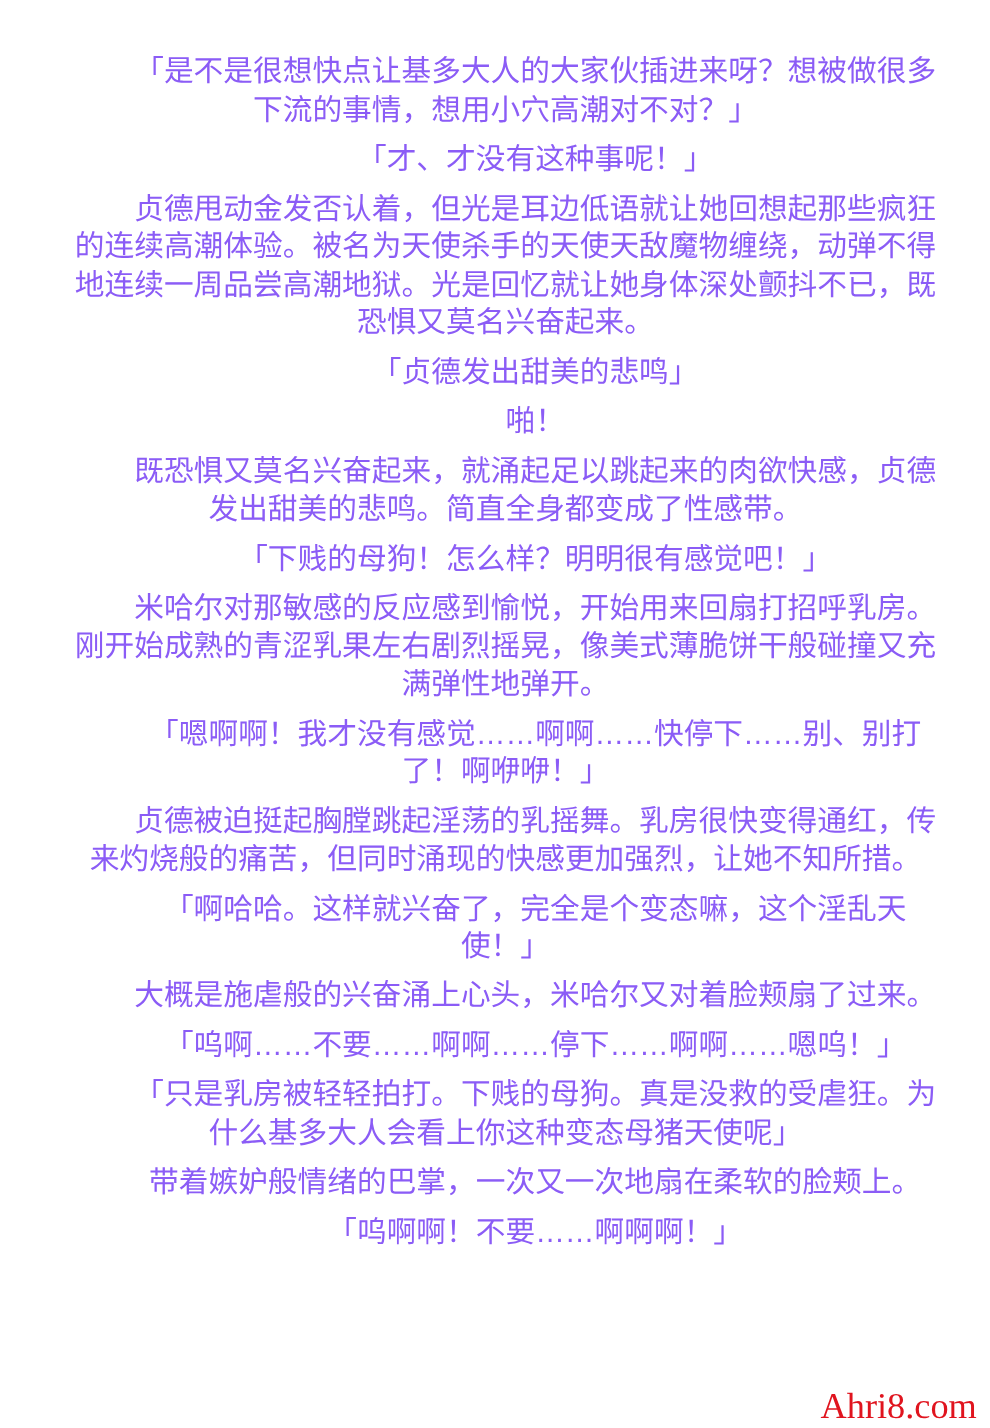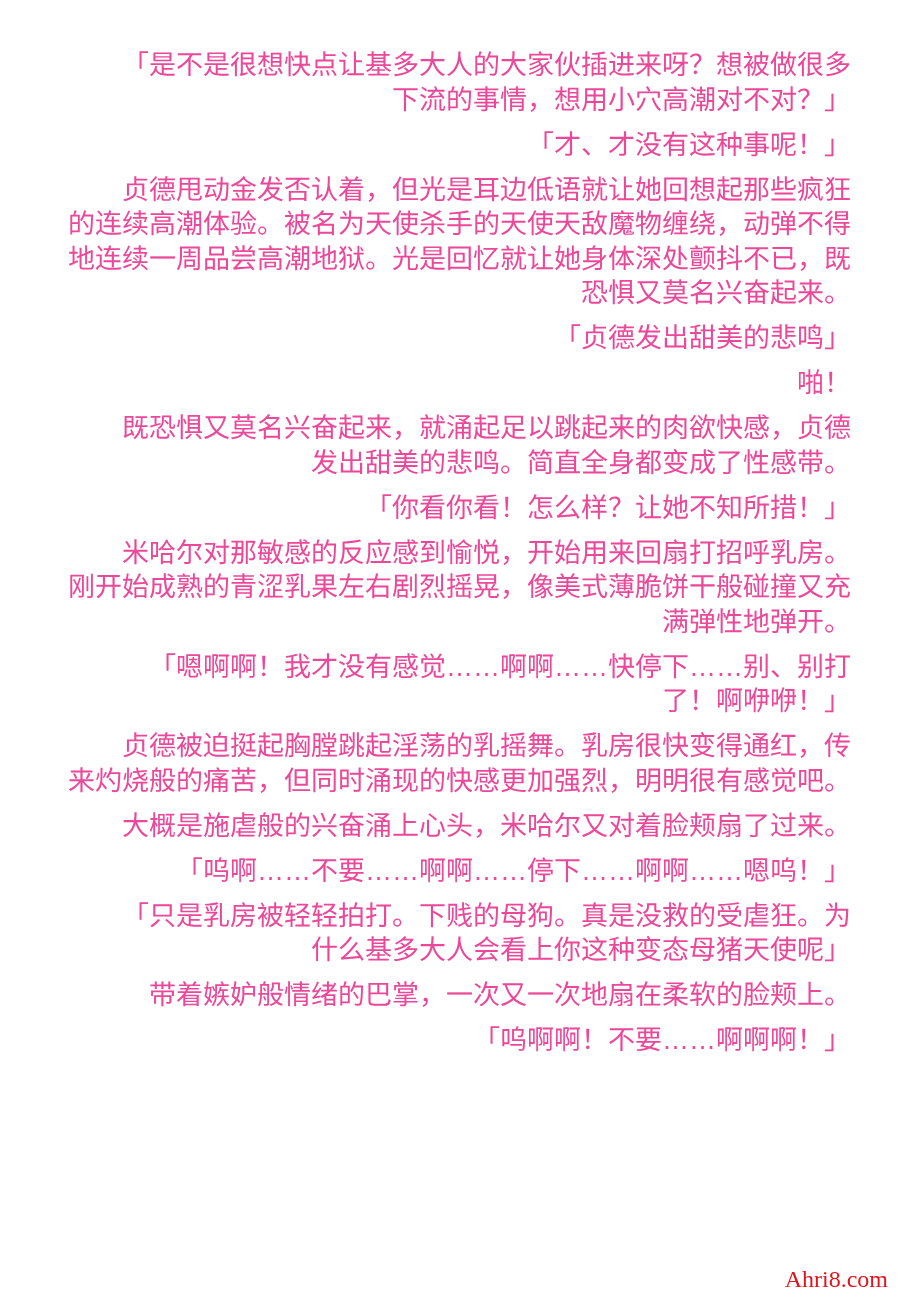--- a/index.html
+++ b/index.html
@@ -12,57 +12,58 @@
     position: relative;
     background: #ffffff;
     overflow: hidden;
     font-family: "Liberation Sans", sans-serif;
   }
   .doc {
     position: absolute;
     top: 48px;
     left: 68px;
     width: 783px;
-    color: #ec4899;
+    color: #8b5cf6;
     font-size: 27px;
     line-height: 34.5px;
     letter-spacing: 0;
-    text-align: right;
+    text-align: center;
   }
   .para {
     margin: 0 0 10.5px 0;
     text-indent: 2em;
     word-break: normal;
     overflow-wrap: break-word;
   }
   .watermark {
     position: absolute;
     right: 12px;
     bottom: 5px;
     color: #e0141e;
     font-family: "Liberation Serif", serif;
-    font-size: 24px;
+    font-size: 33px;
     line-height: 28px;
     white-space: nowrap;
   }
 </style>
 </head>
 <body>
 
 <main class="doc">
   <p class="para">「是不是很想快点让基多大人的大家伙插进来呀？想被做很多下流的事情，想用小穴高潮对不对？」</p>
   <p class="para">「才、才没有这种事呢！」</p>
   <p class="para">贞德甩动金发否认着，但光是耳边低语就让她回想起那些疯狂的连续高潮体验。被名为天使杀手的天使天敌魔物缠绕，动弹不得地连续一周品尝高潮地狱。光是回忆就让她身体深处颤抖不已，既恐惧又莫名兴奋起来。</p>
   <p class="para">「贞德发出甜美的悲鸣」</p>
   <p class="para">啪！</p>
   <p class="para">既恐惧又莫名兴奋起来，就涌起足以跳起来的肉欲快感，贞德发出甜美的悲鸣。简直全身都变成了性感带。</p>
-  <p class="para">「你看你看！怎么样？让她不知所措！」</p>
+  <p class="para">「下贱的母狗！怎么样？明明很有感觉吧！」</p>
   <p class="para">米哈尔对那敏感的反应感到愉悦，开始用来回扇打招呼乳房。刚开始成熟的青涩乳果左右剧烈摇晃，像美式薄脆饼干般碰撞又充满弹性地弹开。</p>
   <p class="para">「嗯啊啊！我才没有感觉……啊啊……快停下……别、别打了！啊咿咿！」</p>
-  <p class="para">贞德被迫挺起胸膛跳起淫荡的乳摇舞。乳房很快变得通红，传来灼烧般的痛苦，但同时涌现的快感更加强烈，明明很有感觉吧。</p>
+  <p class="para">贞德被迫挺起胸膛跳起淫荡的乳摇舞。乳房很快变得通红，传来灼烧般的痛苦，但同时涌现的快感更加强烈，让她不知所措。</p>
+  <p class="para">「啊哈哈。这样就兴奋了，完全是个变态嘛，这个淫乱天使！」</p>
   <p class="para">大概是施虐般的兴奋涌上心头，米哈尔又对着脸颊扇了过来。</p>
   <p class="para">「呜啊……不要……啊啊……停下……啊啊……嗯呜！」</p>
   <p class="para">「只是乳房被轻轻拍打。下贱的母狗。真是没救的受虐狂。为什么基多大人会看上你这种变态母猪天使呢」</p>
   <p class="para">带着嫉妒般情绪的巴掌，一次又一次地扇在柔软的脸颊上。</p>
   <p class="para">「呜啊啊！不要……啊啊啊！」</p>
 </main>
 
 <div class="watermark">Ahri8.com</div>
 
 </body></html>

